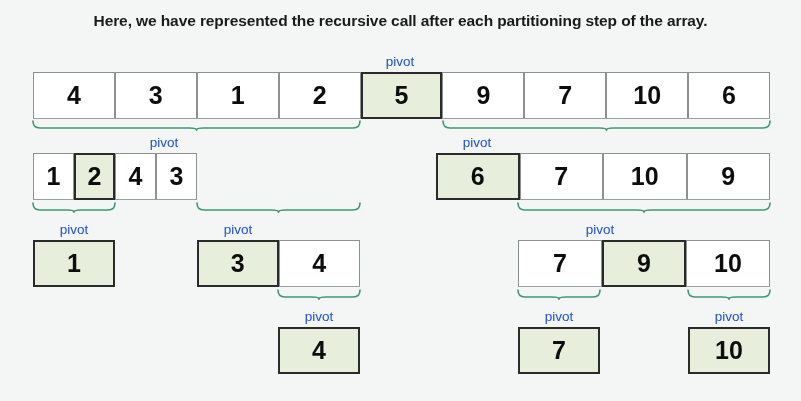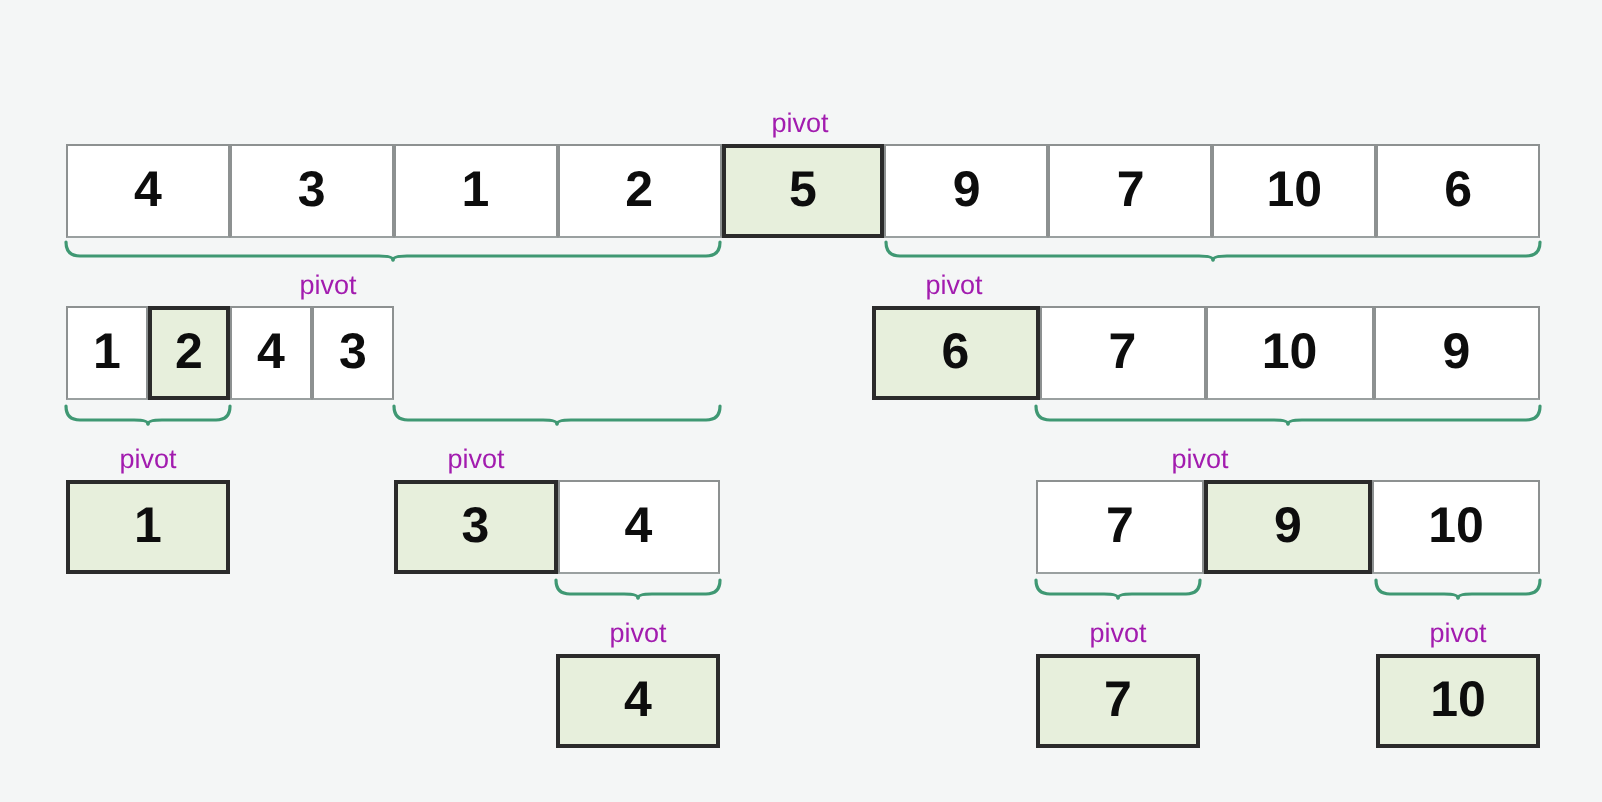--- a/index.html
+++ b/index.html
@@ -56,21 +56,21 @@
     background: #e7efdc;
     border: 2px solid #2b2b2b;
     z-index: 5;
   }
 
   
   .pivot-label {
     position: absolute;
     font-size: 13.5px;
     font-weight: normal;
-    color: #a21caf;
+    color: #1d4ed8;
     text-align: center;
     white-space: nowrap;
     font-family: "Liberation Sans", sans-serif;
   }
 
   
   #braces {
     position: absolute;
     left: 0; top: 0;
     width: 801px;
@@ -84,20 +84,21 @@
     stroke-width: 1.6;
     stroke-linecap: round;
     stroke-linejoin: round;
   }
 </style>
 </head>
 <body>
 
 <div id="canvas">
 
+  <div class="caption">Here, we have represented the recursive call after each partitioning step of the array.</div>
 
   <svg id="braces" viewBox="0 0 801 401" width="801" height="401">
       <path d="M 33 121 q 0 7 7 7 L 189.5 128 q 7 0 7 2"></path>
       <path d="M 360 121 q 0 7 -7 7 L 203.5 128 q -7 0 -7 2"></path>
       <path d="M 443 121 q 0 7 7 7 L 599.5 128 q 7 0 7 2"></path>
       <path d="M 770 121 q 0 7 -7 7 L 613.5 128 q -7 0 -7 2"></path>
       <path d="M 33 203 q 0 7 7 7 L 67 210 q 7 0 7 2"></path>
       <path d="M 115 203 q 0 7 -7 7 L 81 210 q -7 0 -7 2"></path>
       <path d="M 197 203 q 0 7 7 7 L 271.5 210 q 7 0 7 2"></path>
       <path d="M 360 203 q 0 7 -7 7 L 285.5 210 q -7 0 -7 2"></path>

